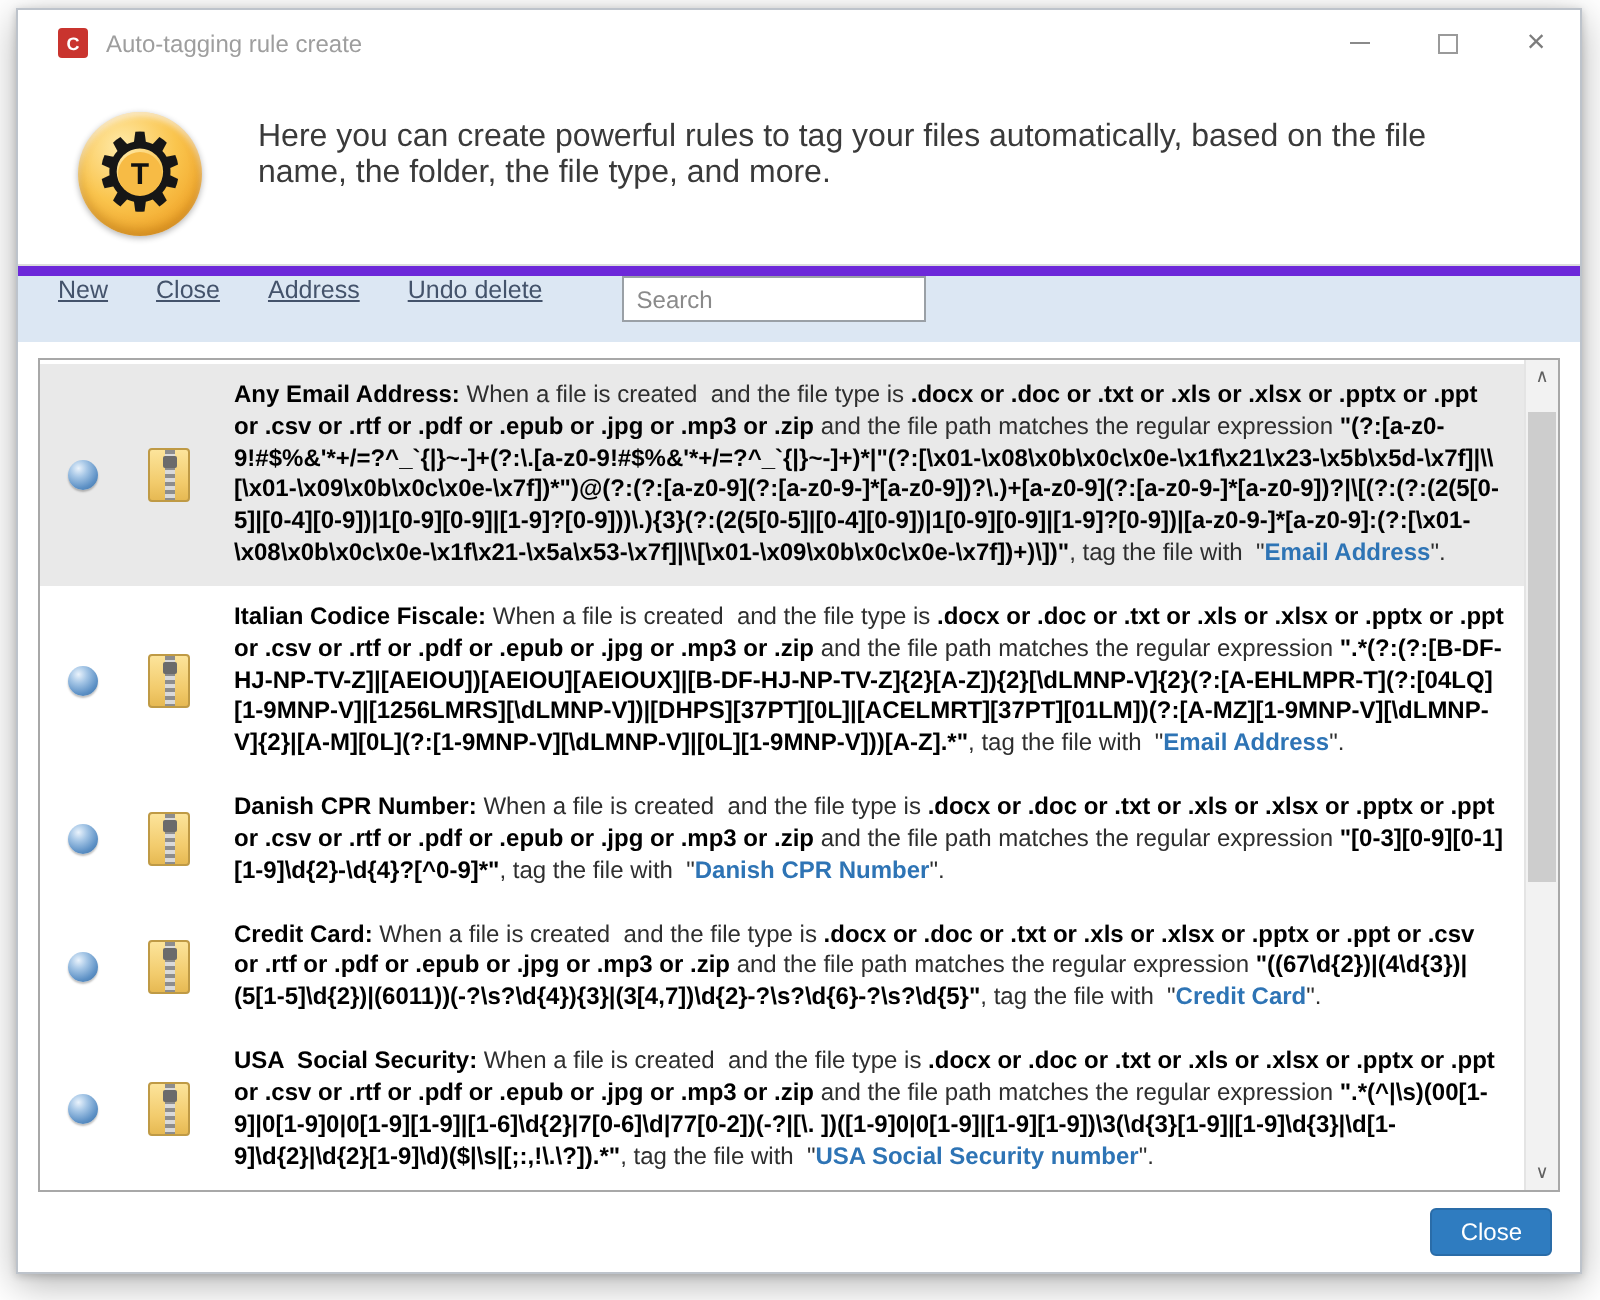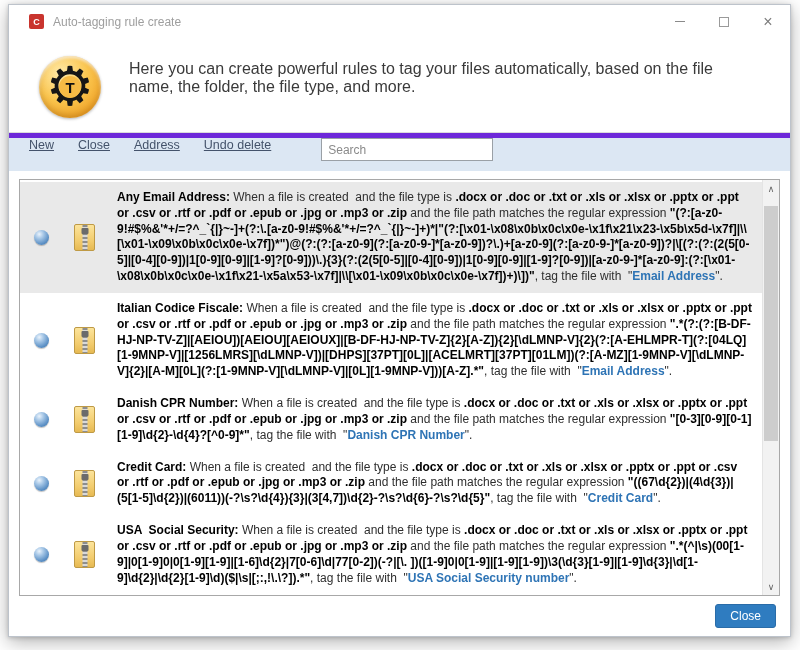--- a/index.html
+++ b/index.html
@@ -37,21 +37,21 @@
   .header-text { padding-top:4px; }
   .page-title { font-size:21px; font-weight:bold; color:#3e7dc0; margin-bottom:9px; }
   .page-subtitle { font-size:16px; color:#3a3a3a; }
 
   .divider { height:1px; background:#dcdcdc; flex:0 0 auto; }
 
   
   .toolbar { height:38px; background:#dce7f3; border-top:5px solid #6d28d9;
              display:flex; align-items:flex-start; padding-left:20px; flex:0 0 auto; }
   .tb-link { font-size:12.5px; color:#44536b; text-decoration:underline; cursor:pointer; margin-right:24px; }
-  .search-input { margin-left:26px; width:172px; height:23px; border:1px solid #9aa0a6; background:#fff;
+  .search-input { margin-left:16px; width:152px; height:23px; border:1px solid #9aa0a6; background:#fff;
                   font-size:12px; padding:2px 6px; color:#333; font-family:inherit; }
   .search-input::placeholder { color:#8a8a8a; }
 
   
   .list-wrap { flex:1 1 auto; margin:8px 10px 0 10px; border:1px solid #a8a8a8; position:relative; background:#fff; overflow:hidden; }
   .rules-list { position:absolute; inset:0; right:17px; overflow:hidden; padding:2px 0; }
   .rule-row { display:flex; align-items:center; padding:8px 6px 8px 14px; cursor:default; }
   .rule-row.selected { background:#e9e9e9; }
   .rule-bullet { width:15px; height:15px; border-radius:50%; flex:0 0 auto; margin-right:25px;
                  background:radial-gradient(circle at 35% 28%, #eaf3fc 0%, #a5c6e6 30%, #5c90c5 68%, #3f70a0 100%);

